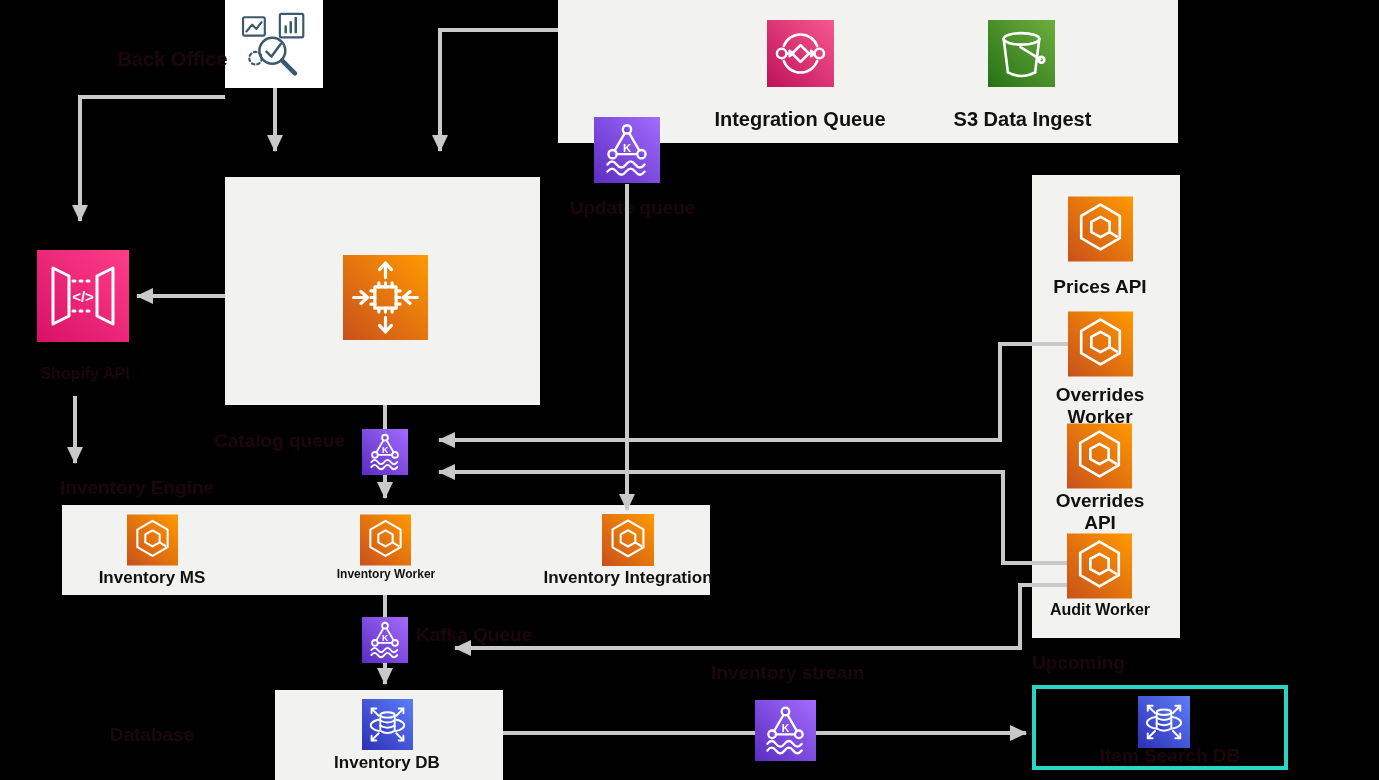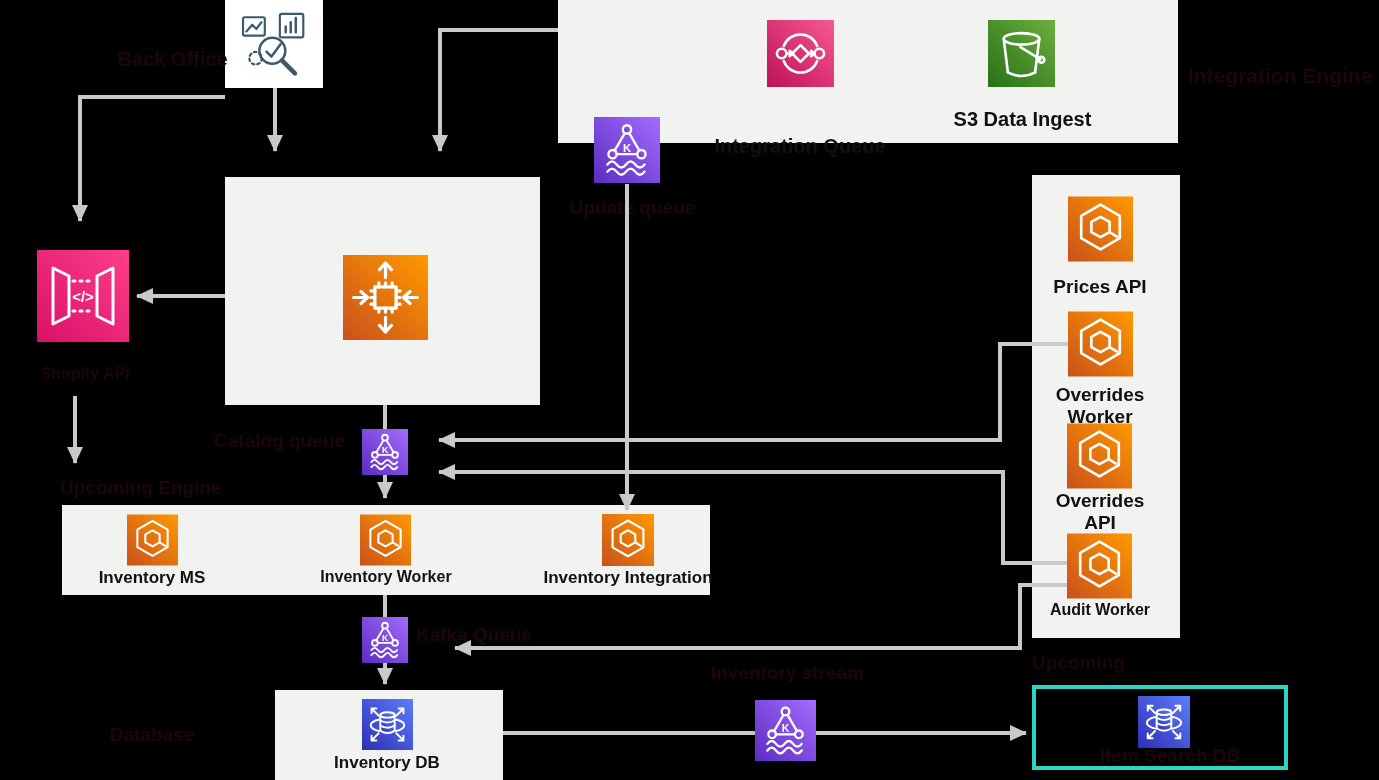--- a/index.html
+++ b/index.html
@@ -392,36 +392,35 @@
         <path d="M23,27 Q32,32 41,27"></path>
         <path d="M23,33.5 Q32,38.5 41,33.5"></path>
         <path d="M21,21 L12,12 M18,12 H12 V18"></path>
         <path d="M43,21 L52,12 M46,12 H52 V18"></path>
         <path d="M21,43 L12,52 M12,46 V52 H18"></path>
         <path d="M43,43 L52,52 M46,52 H52 V46"></path>
       </g>
     </svg>
   </div>
 
-  <div class="lbl z7" style="left:690px;top:108px;width:220px;font-size:20px;margin-top:27px;">Integration Queue</div>
+  <div class="lbl z7" style="left:690px;top:108px;width:220px;font-size:20px;">Integration Queue</div>
   <div class="lbl z7" style="left:920px;top:108px;width:205px;font-size:20px;">S3 Data Ingest</div>
   <div class="lbl z7" style="left:77px;top:568px;width:150px;font-size:17px;">Inventory MS</div>
-  <div class="lbl z7" style="left:306px;top:568px;width:160px;font-size:16px;">Inventory Worker</div>
+  <div class="lbl z7" style="left:306px;top:568px;width:160px;font-size:12px;">Inventory Worker</div>
   <div class="lbl z7" style="left:533px;top:568px;width:190px;font-size:17px;">Inventory Integration</div>
   <div class="lbl z7" style="left:1040px;top:276px;width:120px;font-size:19px;">Prices API</div>
   <div class="lbl z7" style="left:1040px;top:490px;width:120px;font-size:19px;">Overrides API</div>
   <div class="lbl z7" style="left:1040px;top:384px;width:120px;font-size:19px;">Overrides Worker</div>
   <div class="lbl z7" style="left:1040px;top:601px;width:120px;font-size:16px;">Audit Worker</div>
   <div class="lbl z7" style="left:307px;top:753px;width:160px;font-size:17px;">Inventory DB</div>
 
   <div class="lbl faint z2" style="left:105px;top:48px;width:135px;font-size:20px;">Back Office</div>
-  <div class="lbl faint z2" style="left:1188px;top:64px;width:190px;font-size:21px;text-align:left;">Integration Engine</div>
   <div class="lbl faint z2" style="left:560px;top:197px;width:145px;font-size:19px;">Update queue</div>
   <div class="lbl faint z2" style="left:10px;top:365px;width:150px;font-size:16px;">Shopify API</div>
   <div class="lbl faint z2" style="left:212px;top:430px;width:135px;font-size:19px;">Catalog queue</div>
-  <div class="lbl faint z2" style="left:60px;top:477px;width:170px;font-size:19px;text-align:left;">Upcoming Engine</div>
+  <div class="lbl faint z2" style="left:60px;top:477px;width:170px;font-size:19px;text-align:left;">Inventory Engine</div>
   <div class="lbl faint z2" style="left:416px;top:624px;width:135px;font-size:19px;text-align:left;">Kafka Queue</div>
   <div class="lbl faint z2" style="left:700px;top:662px;width:175px;font-size:19px;">Inventory stream</div>
   <div class="lbl faint z2" style="left:1032px;top:652px;width:110px;font-size:19px;text-align:left;">Upcoming</div>
   <div class="lbl faint z7" style="left:1090px;top:745px;width:160px;font-size:19px;">Item Search DB</div>
   <div class="lbl faint z2" style="left:92px;top:724px;width:120px;font-size:19px;">Database</div>
 
 </div>
 
 </body></html>

